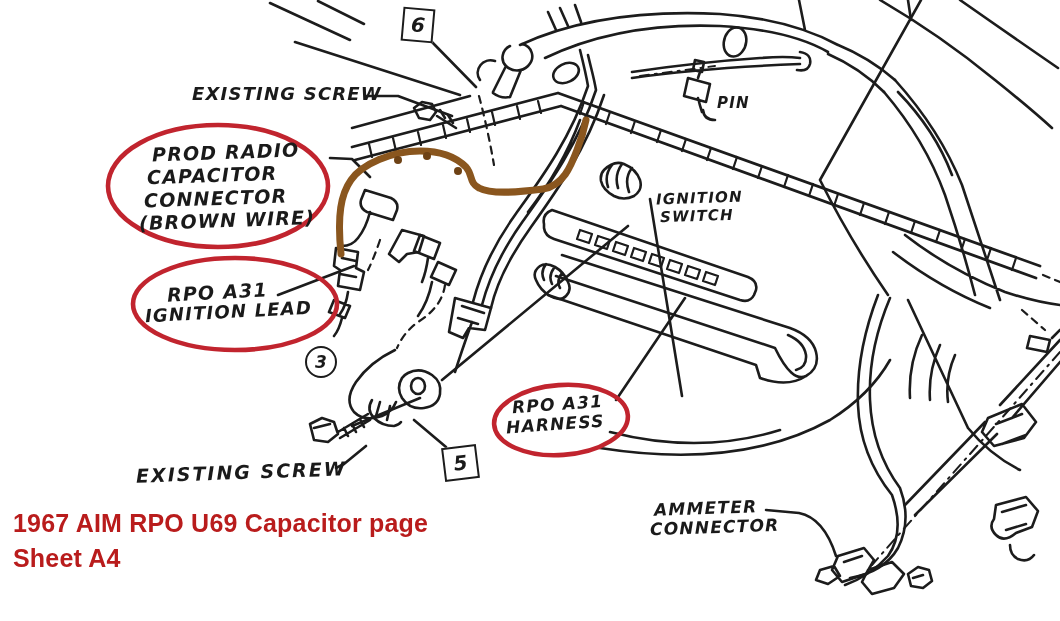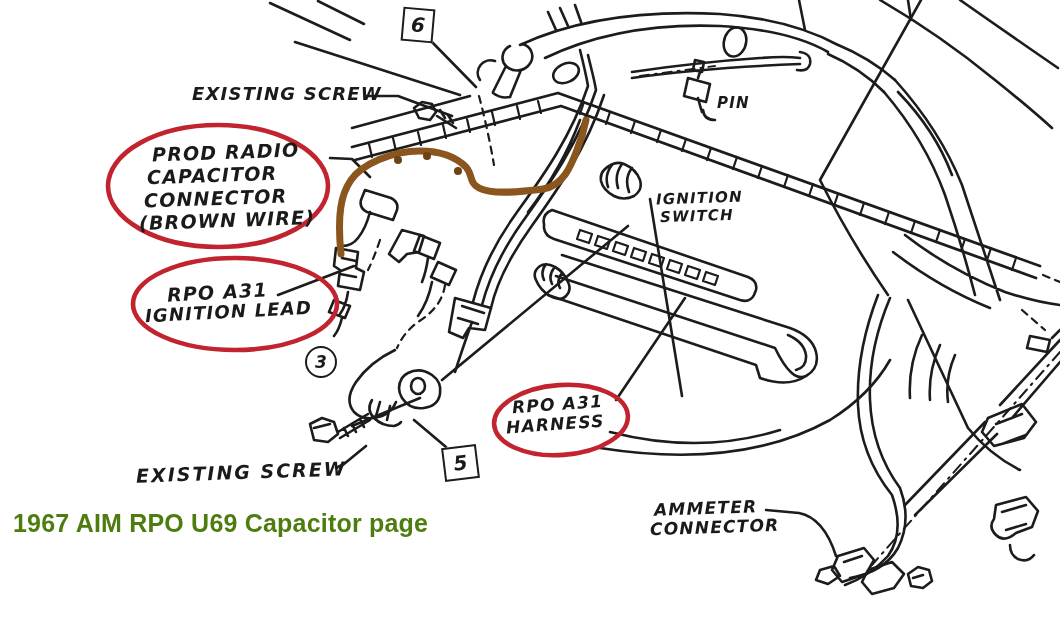--- a/index.html
+++ b/index.html
@@ -6,21 +6,21 @@
   #page{position:relative;width:1060px;height:621px;background:#ffffff;overflow:hidden;
         font-family:"DejaVu Sans",sans-serif;color:#1a1a1a;}
   #art{position:absolute;left:0;top:0;}
   .hand{position:absolute;white-space:nowrap;font-style:italic;font-weight:600;
         letter-spacing:1.2px;color:#1a1a1a;line-height:1;}
   .marker-box{position:absolute;border:2.5px solid #1c1c1c;display:flex;align-items:center;
         justify-content:center;font-style:italic;font-weight:700;font-size:20px;background:#fff;}
   .marker-circle{position:absolute;border:2.5px solid #1c1c1c;border-radius:50%;display:flex;
         align-items:center;justify-content:center;font-style:italic;font-weight:700;font-size:17px;}
   .caption{position:absolute;font-family:"Liberation Sans",sans-serif;font-weight:700;
-        font-size:25px;color:#4d7c0f;white-space:nowrap;letter-spacing:0.2px;text-align:right;}
+        font-size:25px;color:#b91c1c;white-space:nowrap;letter-spacing:0.2px;text-align:right;}
 </style>
 </head>
 <body>
 
 <div id="page">
 
   <svg id="art" width="1060" height="621" viewBox="0 0 1060 621">
     <g stroke="#1c1c1c" stroke-width="2.6" fill="none" stroke-linecap="round" stroke-linejoin="round">
 
       <path d="M270,3 L350,40 M295,42 L460,95 M318,1 L364,24"></path>
@@ -200,14 +200,15 @@
     <span>6</span>
   </div>
   <div class="marker-circle" style="left:305px;top:346px;width:28px;height:28px;">
     <span>3</span>
   </div>
   <div class="marker-box" style="left:443px;top:446px;width:31px;height:30px;transform:rotate(-7deg);">
     <span>5</span>
   </div>
 
   <div class="caption" style="left:13px;top:509px;">1967 AIM RPO U69 Capacitor page</div>
+  <div class="caption" style="left:13px;top:544px;">Sheet A4</div>
 
 </div>
 
 </body></html>

